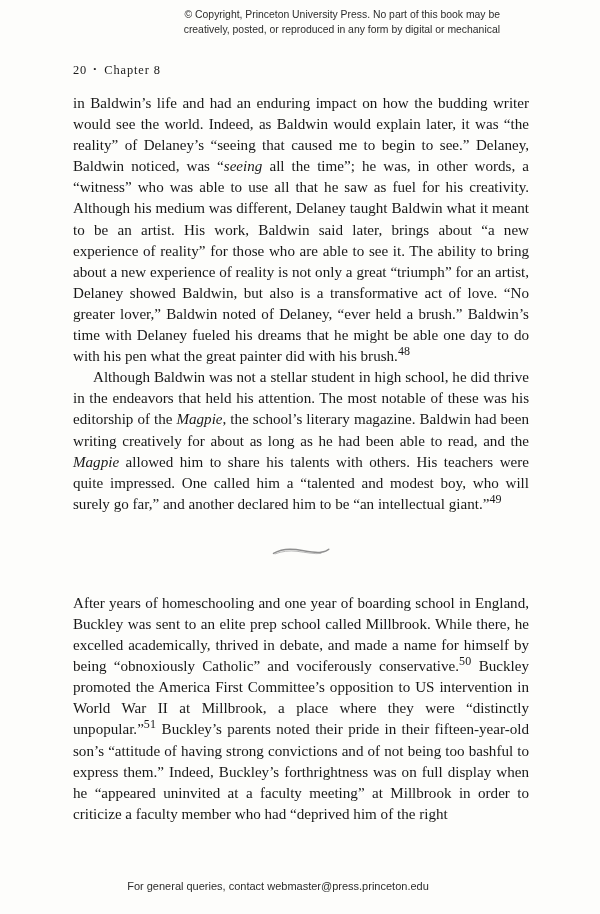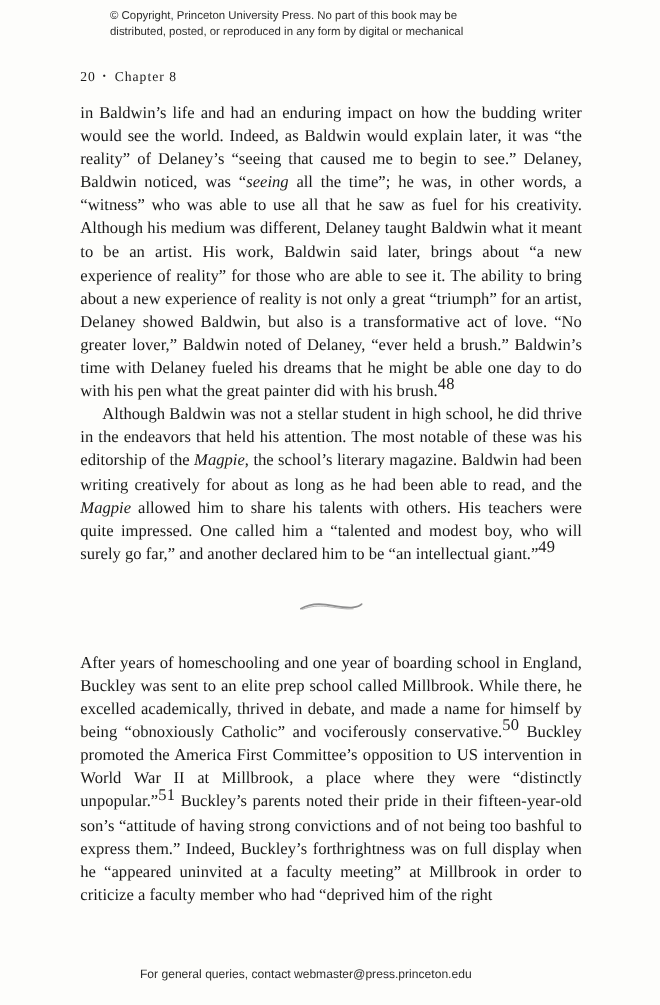--- a/index.html
+++ b/index.html
@@ -26,21 +26,21 @@
   
   .copyright-notice {
     position: absolute;
     top: 7px;
     left: 100px;
     width: 400px;
     font-family: "Liberation Sans", "DejaVu Sans", sans-serif;
     font-size: 10.4px;
     line-height: 15.2px;
     color: #2c2c2c;
-    text-align: left;
+    text-align: right;
   }
   .copyright-notice .cline {
     display: block;
     white-space: nowrap;
   }
 
   
   .running-head {
     position: absolute;
     top: 63px;
@@ -81,21 +81,21 @@
   p.indent {
     text-indent: 20px;
   }
   p.noindent {
     text-indent: 0;
   }
   .it {
     font-style: italic;
   }
   sup.fn {
-    font-size: 15px;
+    font-size: 12px;
     vertical-align: super;
     line-height: 0;
     letter-spacing: 0.2px;
   }
 
   
   .ornament-wrap {
     width: 456px;
     height: 46px;
     display: flex;
@@ -123,21 +123,21 @@
     white-space: nowrap;
   }
 </style>
 </head>
 <body>
 
 <div class="page">
 
   <div class="copyright-notice">
     <span class="cline">© Copyright, Princeton University Press. No part of this book may be</span>
-    <span class="cline">distributed, posted, or reproduced in any form by digital or mechanical</span>
+    <span class="cline">creatively, posted, or reproduced in any form by digital or mechanical</span>
   </div>
 
   <div class="running-head">
     <span class="folio">20</span><span class="rh-sep">•</span><span class="rh-title">Chapter 8</span>
   </div>
 
   <div class="text-column">
 
     <p class="body-par noindent"><span>in Baldwin’s life and had an enduring impact on how the budding writer would see the world. Indeed, as Baldwin would explain later, it was “the reality” of Delaney’s “seeing that caused me to begin to see.” Delaney, Baldwin noticed, was “</span><span class="it">seeing</span><span> all the time”; he was, in other words, a “witness” who was able to use all that he saw as fuel for his creativity. Although his medium was different, Delaney taught Baldwin what it meant to be an artist. His work, Baldwin said later, brings about “a new experience of reality” for those who are able to see it. The ability to bring about a new experience of reality is not only a great “triumph” for an artist, Delaney showed Baldwin, but also is a transformative act of love. “No greater lover,” Baldwin noted of Delaney, “ever held a brush.” Baldwin’s time with Delaney fueled his dreams that he might be able one day to do with his pen what the great painter did with his brush.</span><sup class="fn">48</sup></p>
 

